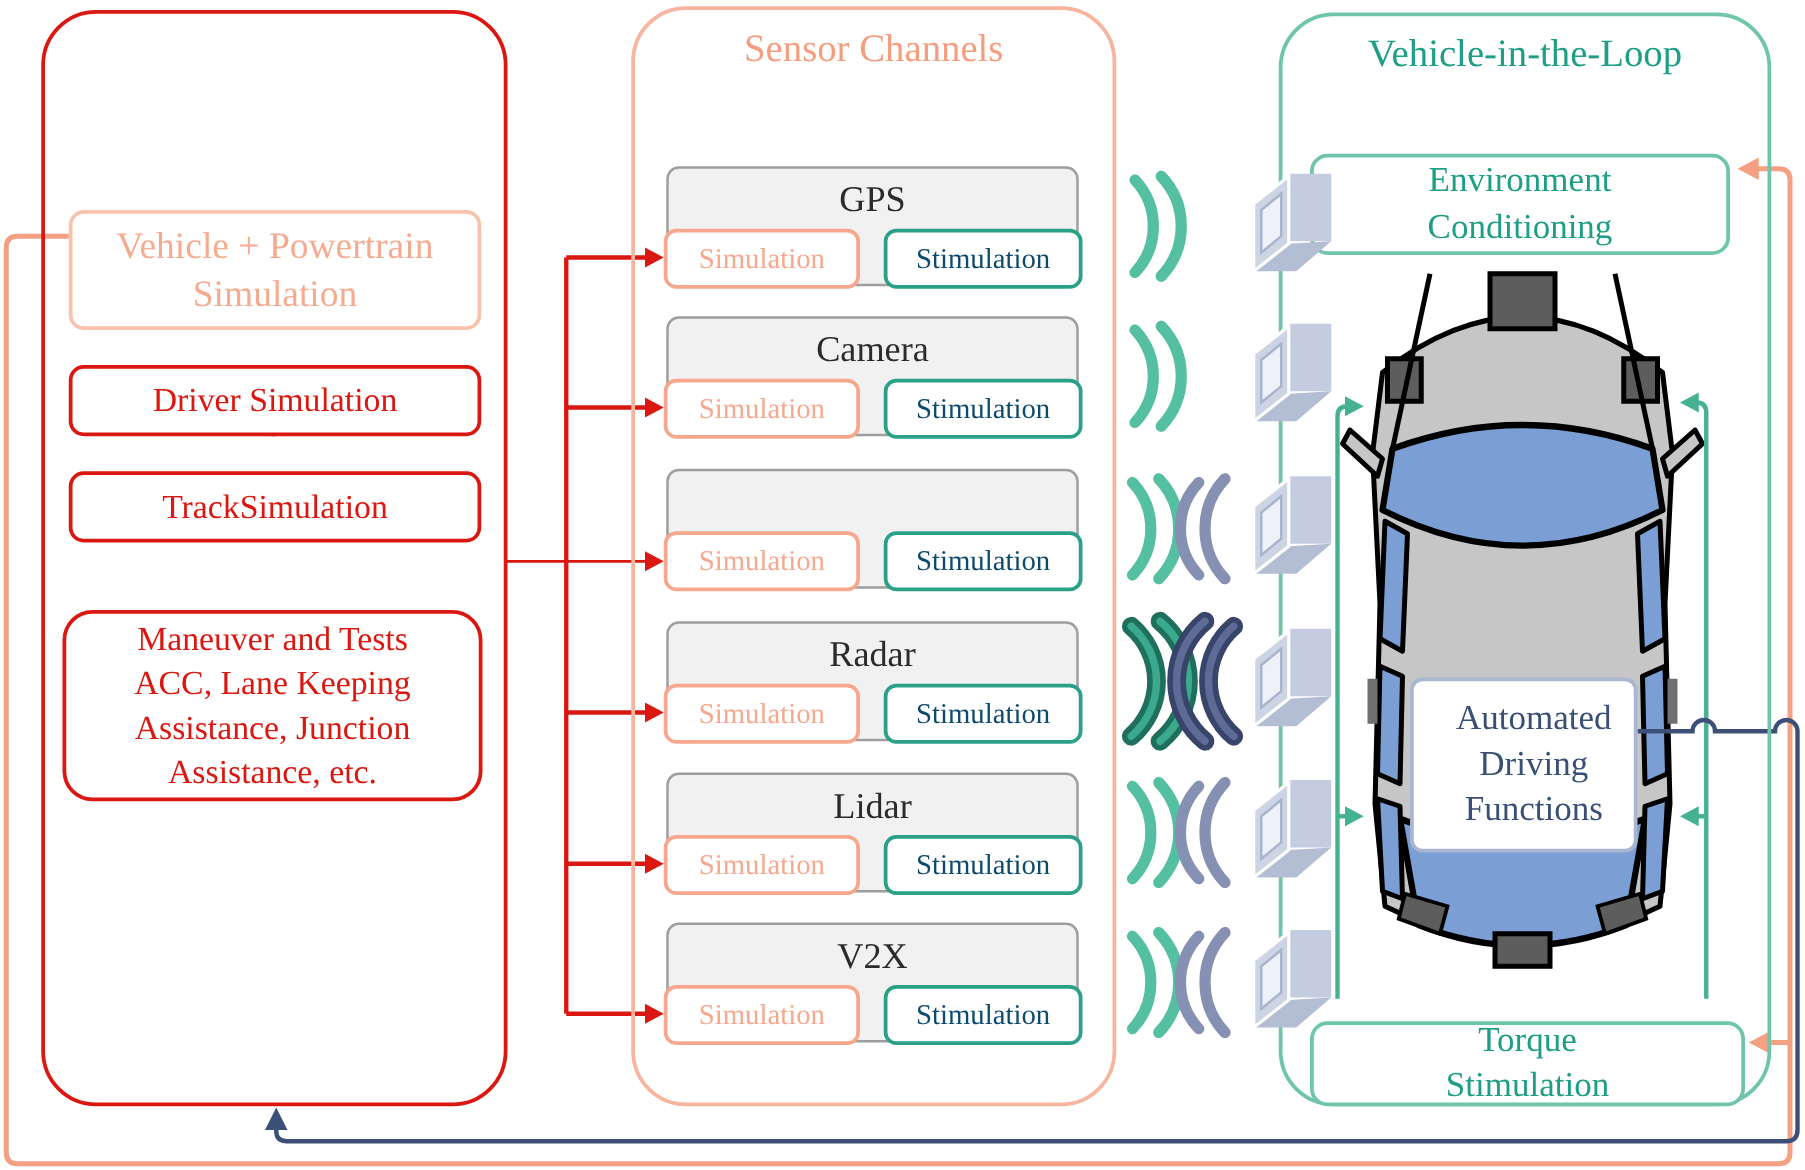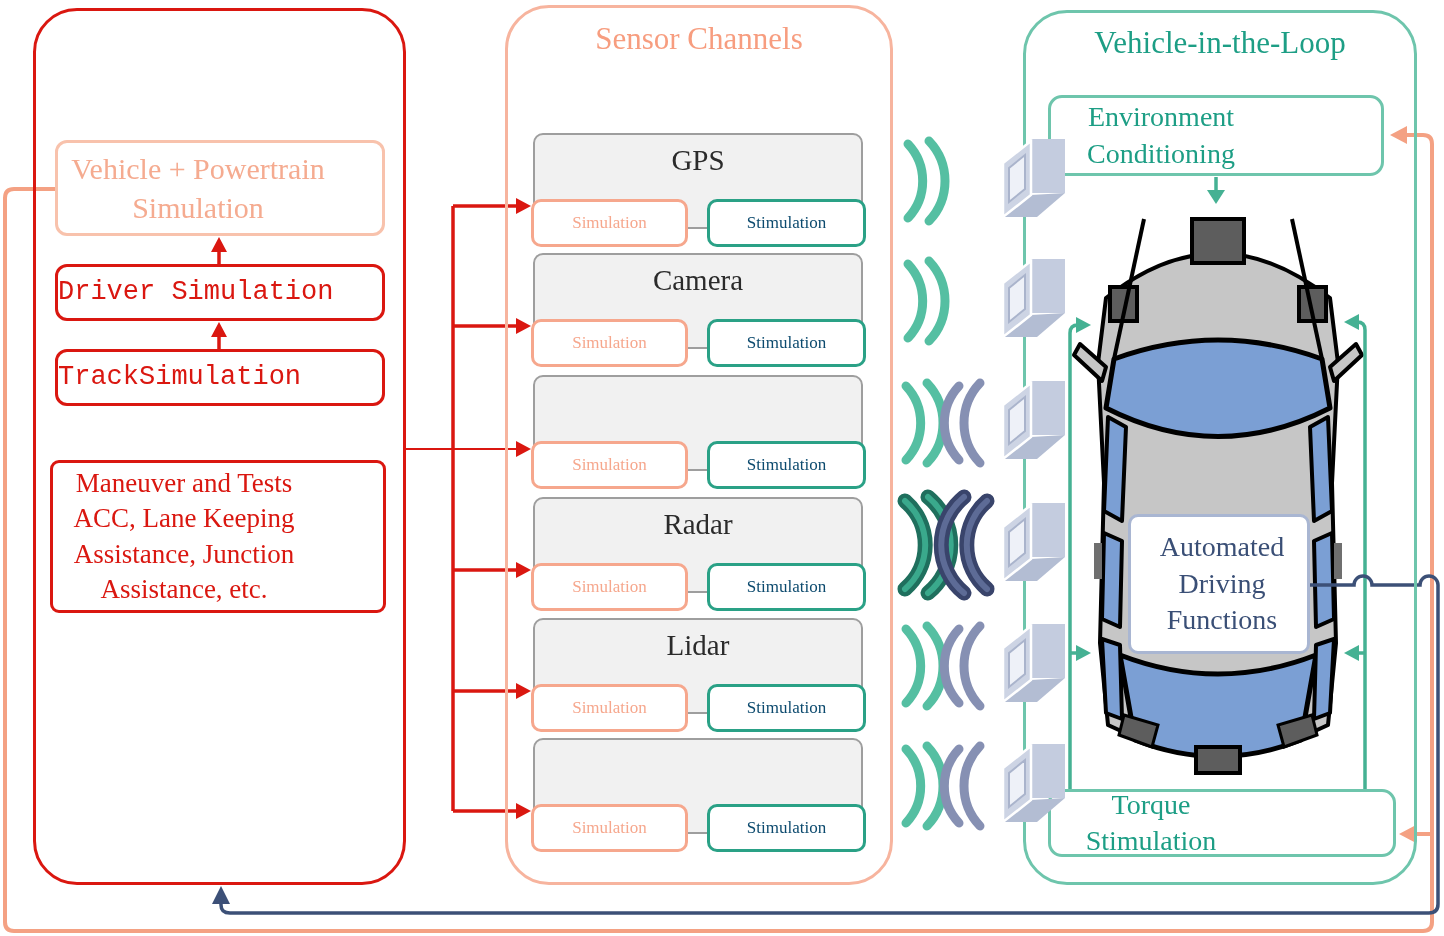--- a/index.html
+++ b/index.html
@@ -1,37 +1,37 @@
 <!DOCTYPE html>
 <html><head>
 <meta charset="utf-8">
 <style>
   html,body{margin:0;padding:0;background:#ffffff;}
   .stage{position:relative;width:1444px;height:936px;background:#fff;overflow:hidden;
          font-family:"Liberation Serif","DejaVu Serif",serif;}
   svg.layer{position:absolute;left:0;top:0;pointer-events:none;}
   .box{position:absolute;box-sizing:border-box;display:flex;align-items:center;
-       text-align:center;line-height:1.3;}
+       justify-content:center;text-align:center;line-height:1.3;margin-top:28px;}
   .container{position:absolute;box-sizing:border-box;border-radius:44px;background:transparent;}
   .ctitle{position:absolute;width:100%;text-align:center;font-size:31px;line-height:1.25;}
   
   .c-red{left:33px;top:8px;width:373px;height:877px;border:3px solid #da1710;}
   .t-red{color:#da1710;}
-  .b-red{border:3px solid #da1710;border-radius:12px;background:#fff;color:#da1710;font-size:27px;font-family:Liberation Mono, monospace;}
-  .b-red-big{border:3px solid #da1710;border-radius:9px;background:#fff;color:#da1710;font-size:27px;}
+  .b-red{border:3px solid #da1710;border-radius:12px;background:#fff;color:#da1710;font-size:27px;}
+  .b-red-big{border:3px solid #da1710;border-radius:24px;background:#fff;color:#da1710;font-size:27px;}
   .b-faded{border:3px solid #f8c2ac;border-radius:12px;background:#fff;color:#f5ab90;font-size:30px;}
   
   .c-sal{left:505px;top:5px;width:388px;height:880px;border:3px solid #f7b49e;}
   .t-sal{color:#f79d7f;}
   .chan{position:absolute;left:533px;width:330px;height:96px;background:#f1f1f1;
         border:2px solid #9e9e9e;border-radius:10px;box-sizing:border-box;}
   .chan-name{position:absolute;top:0;left:0;width:100%;height:50px;display:flex;
         align-items:center;justify-content:center;color:#2b2b2b;font-size:29px;}
-  .sub{position:absolute;top:64px;height:48px;box-sizing:border-box;border-radius:10px;
-        background:#fff;display:flex;align-items:center;justify-content:center;font-size:17px;}
+  .sub{position:absolute;top:48px;height:48px;box-sizing:border-box;border-radius:10px;
+        background:#fff;display:flex;align-items:center;justify-content:center;font-size:23px;}
   .sub-sim{left:-4px;width:157px;border:3px solid #f6a78d;color:#f6a78d;}
   .sub-stim{left:172px;width:159px;border:3px solid #2aa186;color:#0c4a6e;}
   
   .c-teal{left:1023px;top:10px;width:394px;height:875px;border:3px solid #6ec5ac;}
   .t-teal{color:#1d9e85;}
   .b-teal{border:3px solid #6ec5ac;border-radius:14px;background:#fff;color:#1d9e85;font-size:28px;}
   .b-adf{border:3px solid #a9b6d2;border-radius:10px;background:#fff;color:#3a4f76;font-size:28px;}
   .wrapspan{display:inline-block;}
 </style>
 </head>
@@ -231,20 +231,21 @@
     <div class="chan-name">Radar</div>
     <div class="sub sub-sim">Simulation</div>
     <div class="sub sub-stim">Stimulation</div>
   </div>
   <div class="chan" style="top:618px;">
     <div class="chan-name">Lidar</div>
     <div class="sub sub-sim">Simulation</div>
     <div class="sub sub-stim">Stimulation</div>
   </div>
   <div class="chan" style="top:738px;">
+    <div class="chan-name">V2X</div>
     <div class="sub sub-sim">Simulation</div>
     <div class="sub sub-stim">Stimulation</div>
   </div>
 
   <div class="container c-teal"></div>
   <div class="ctitle t-teal" style="left:1023px;top:24px;width:394px;">
     <span>Vehicle-in-the-Loop</span>
   </div>
   <div class="box b-teal" style="left:1048px;top:95px;width:336px;height:81px;">
     <span class="wrapspan" style="width:220px;">Environment Conditioning</span>

